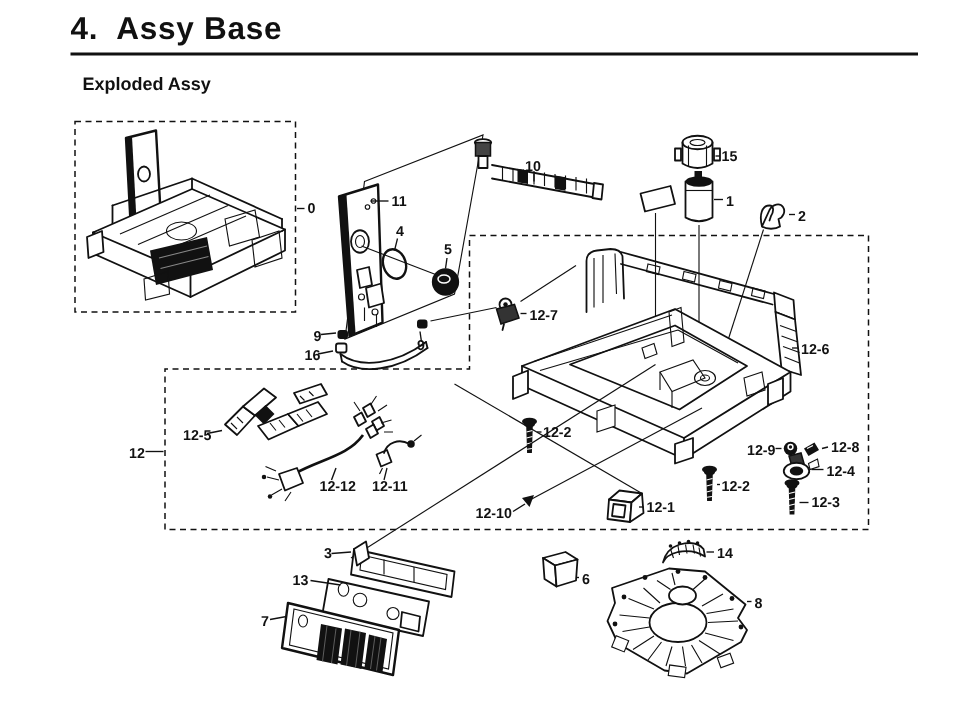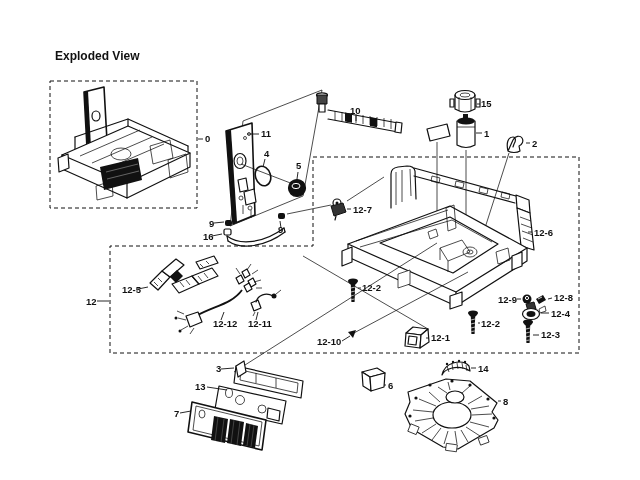--- a/index.html
+++ b/index.html
@@ -16,21 +16,24 @@
   .fillw{fill:#fff;}
   .filld{fill:#111;stroke:none;}
   .dash{stroke:#111;fill:none;stroke-width:1;stroke-dasharray:4 3;}
   .callout{font:bold 9.5px "Liberation Sans",sans-serif;fill:#111;}
 </style>
 </head>
 <body>
 
 <div class="page">
 
-  <div class="sub">Exploded View</div>
+  <div class="hdr">
+    <span class="num">4.</span><span>Assy Base</span>
+  </div>
+  <div class="sub">Exploded Assy</div>
 
   <svg width="640" height="480" viewBox="0 0 640 480">
     <defs>
       <g id="screw">
         <ellipse cx="0" cy="2" rx="3.6" ry="1.8" class="filld"></ellipse>
         <ellipse cx="0" cy="0" rx="5" ry="2.5" class="filld"></ellipse>
         <polygon points="-2.2,3 2.2,3 1.6,21 -1.6,21" class="filld"></polygon>
         <path d="M-2,7 L2,6 M-2,11 L2,10 M-2,15 L2,14 M-1.6,18.5 L1.6,18" stroke="#fff" stroke-width=".7" fill="none"></path>
       </g>
     </defs>

